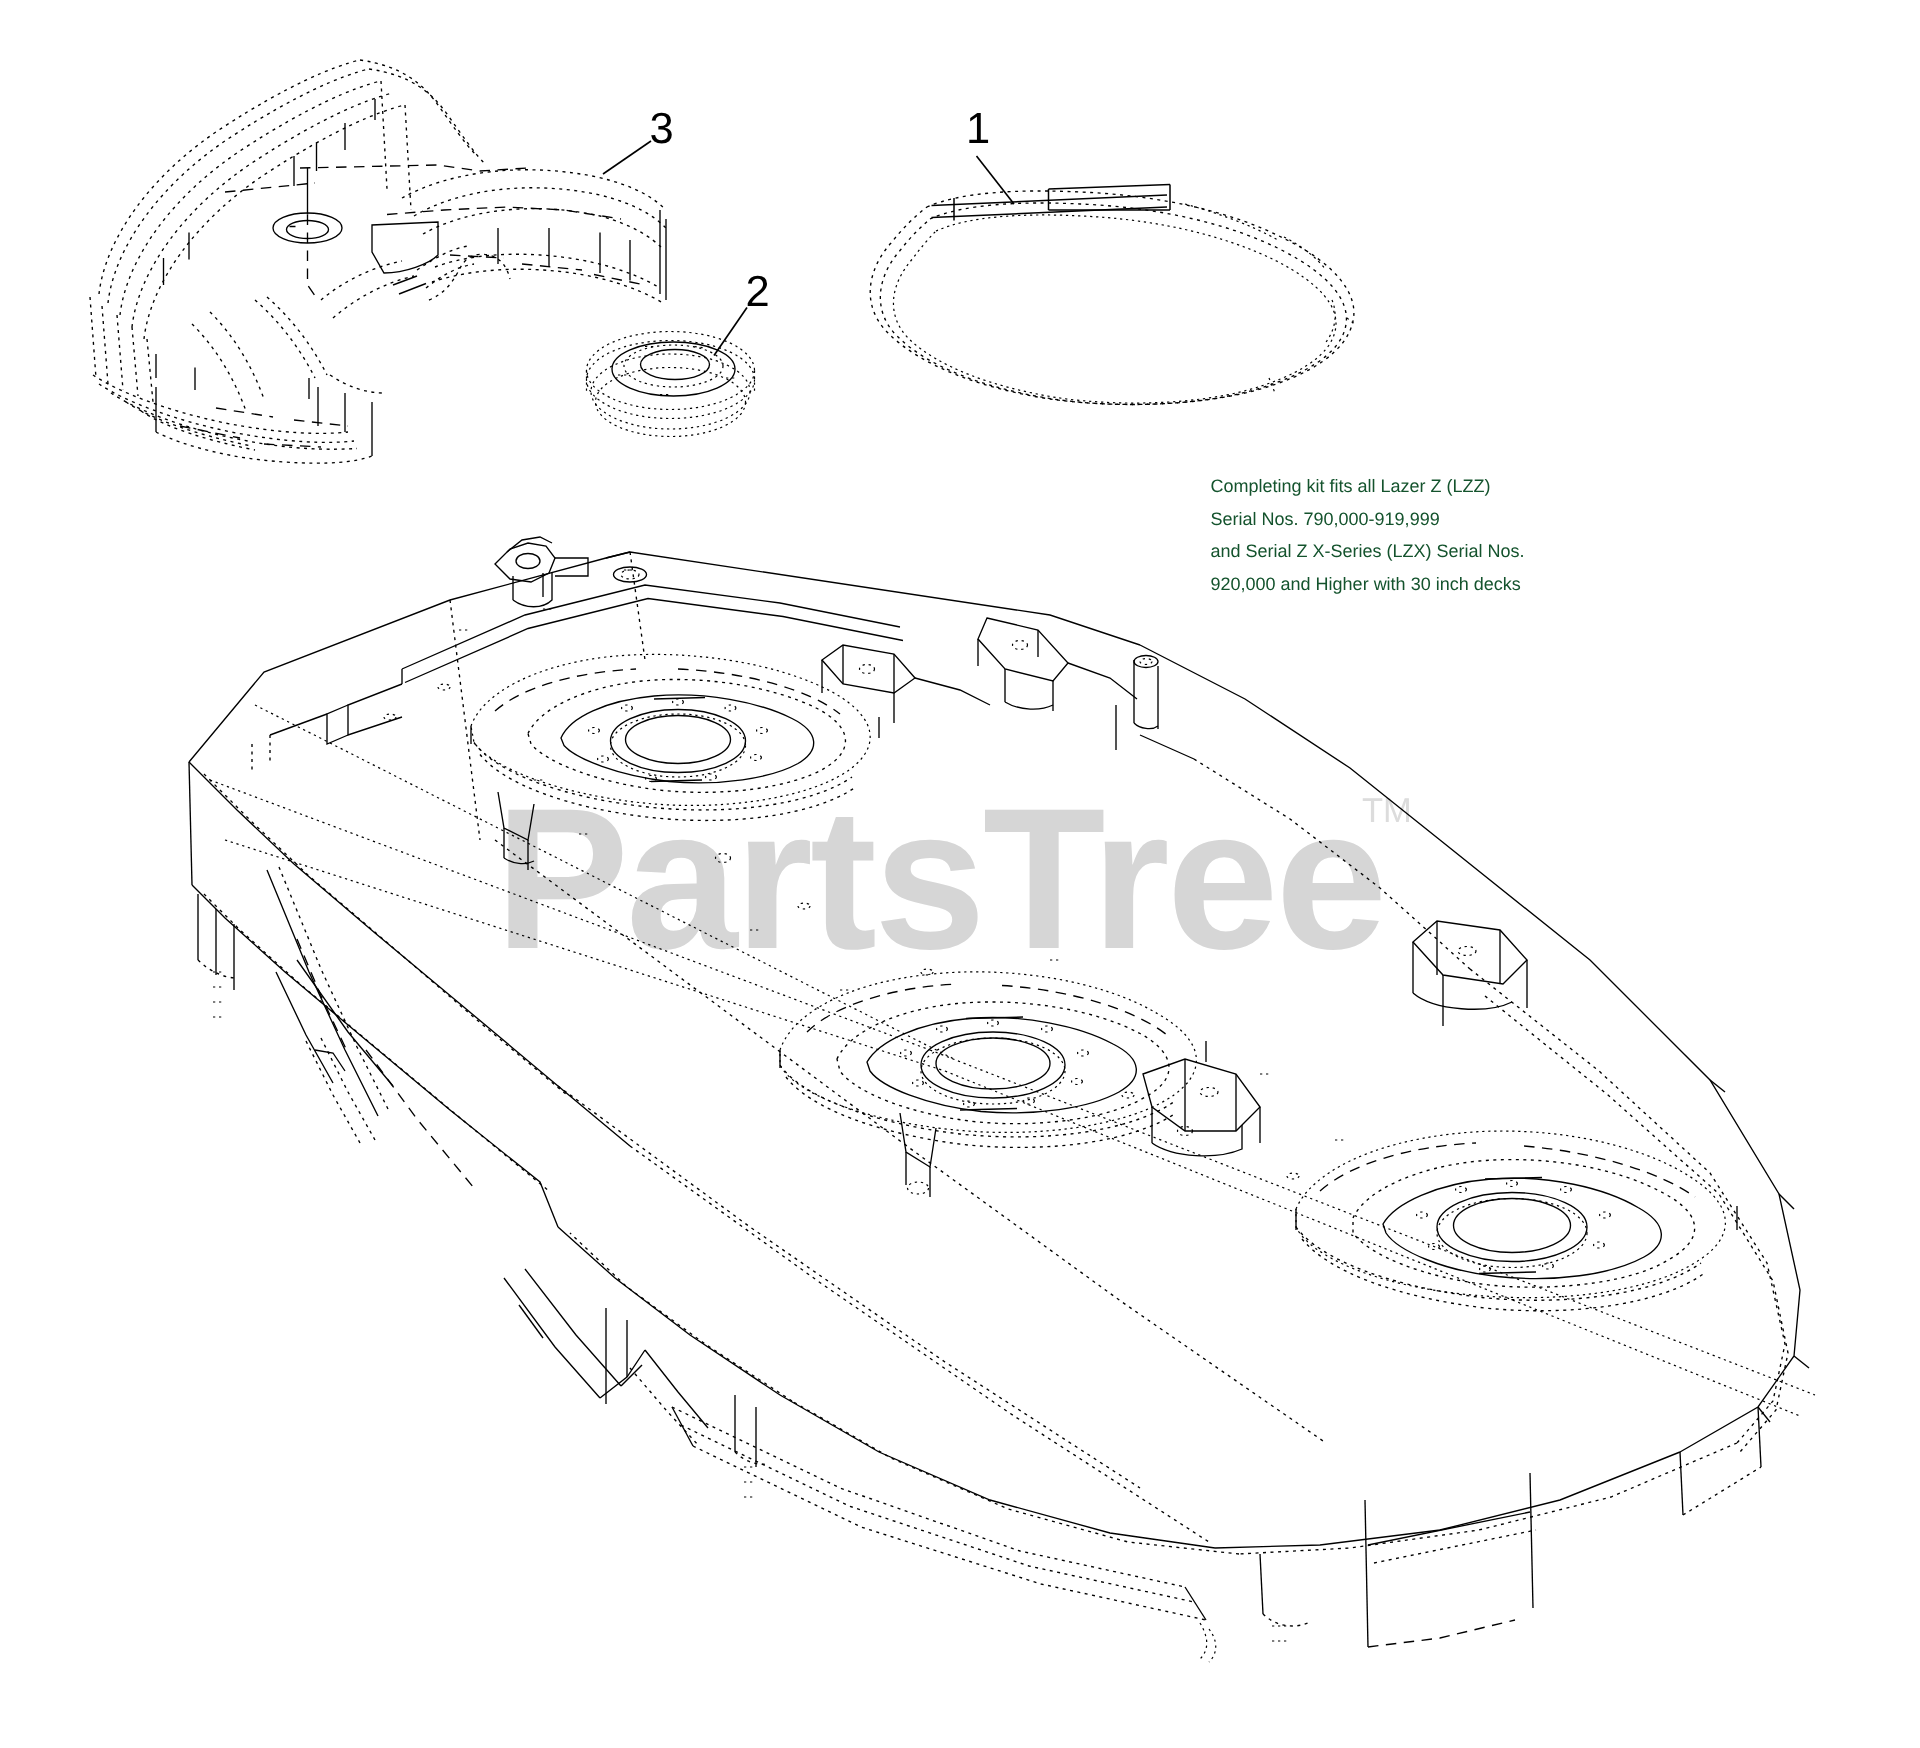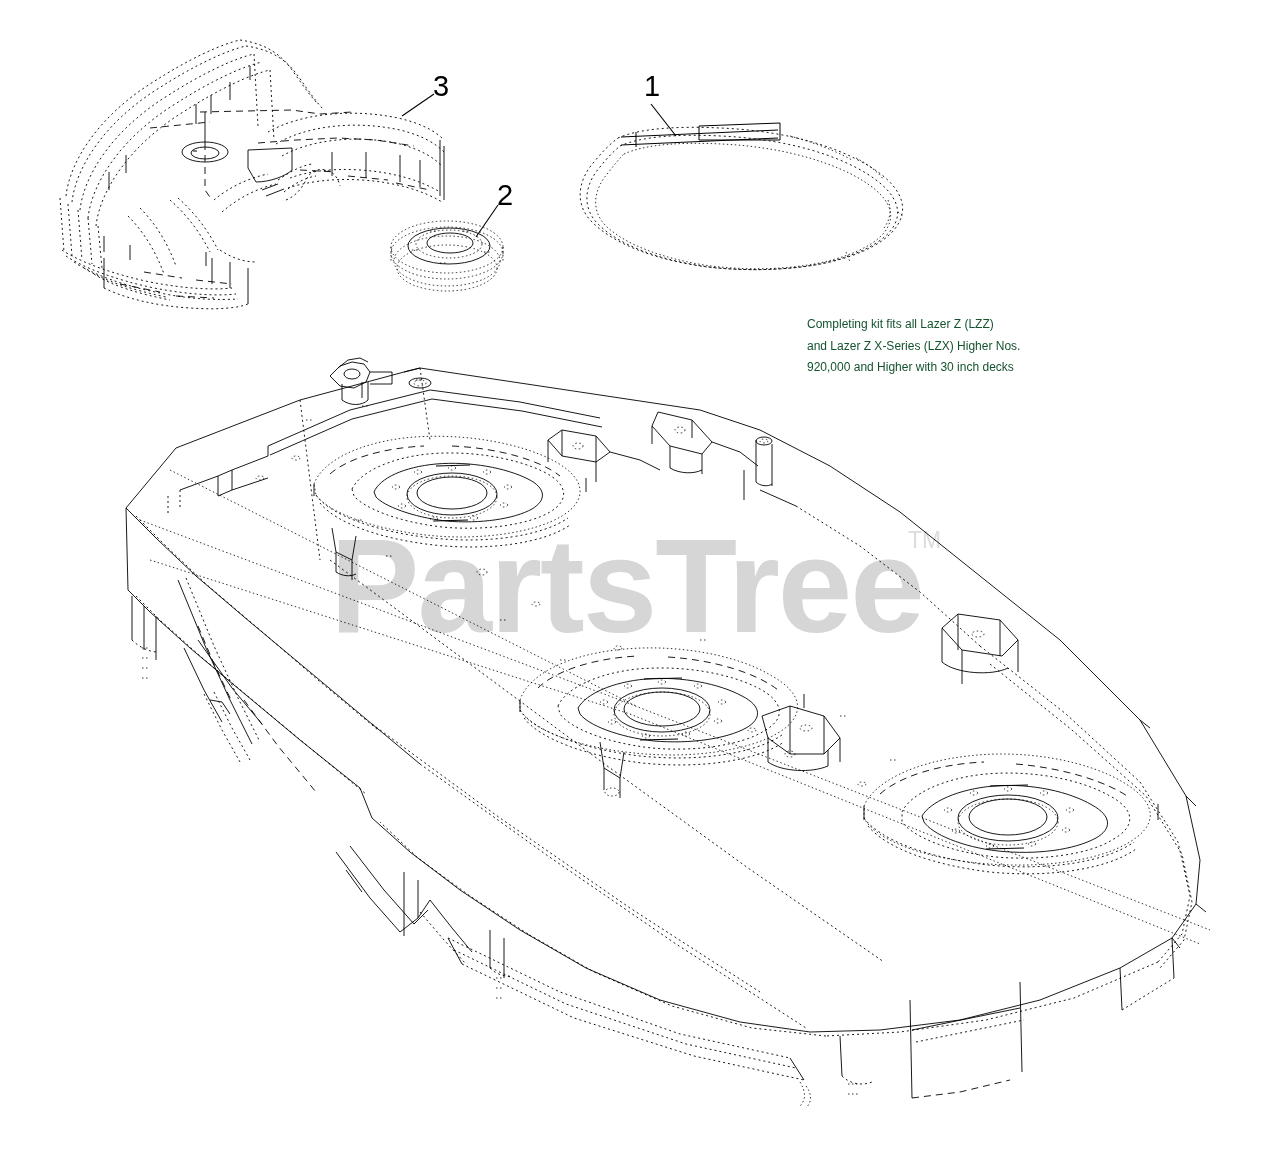--- a/index.html
+++ b/index.html
@@ -496,17 +496,18 @@
     </g>
 
   </svg>
 
   <div id="callout-1" class="callout-num">1</div>
   <div id="callout-2" class="callout-num">2</div>
   <div id="callout-3" class="callout-num">3</div>
 
   <div id="note-block">
     <div>Completing kit fits all Lazer Z (LZZ)</div>
-    <div>and Lazer Z X-Series (LZX) Higher Nos.</div>
+    <div>Serial Nos. 790,000-919,999</div>
+    <div>and Serial Z X-Series (LZX) Serial Nos.</div>
     <div>920,000 and Higher with 30 inch decks</div>
   </div>
 
 </div>
 
 </body></html>

